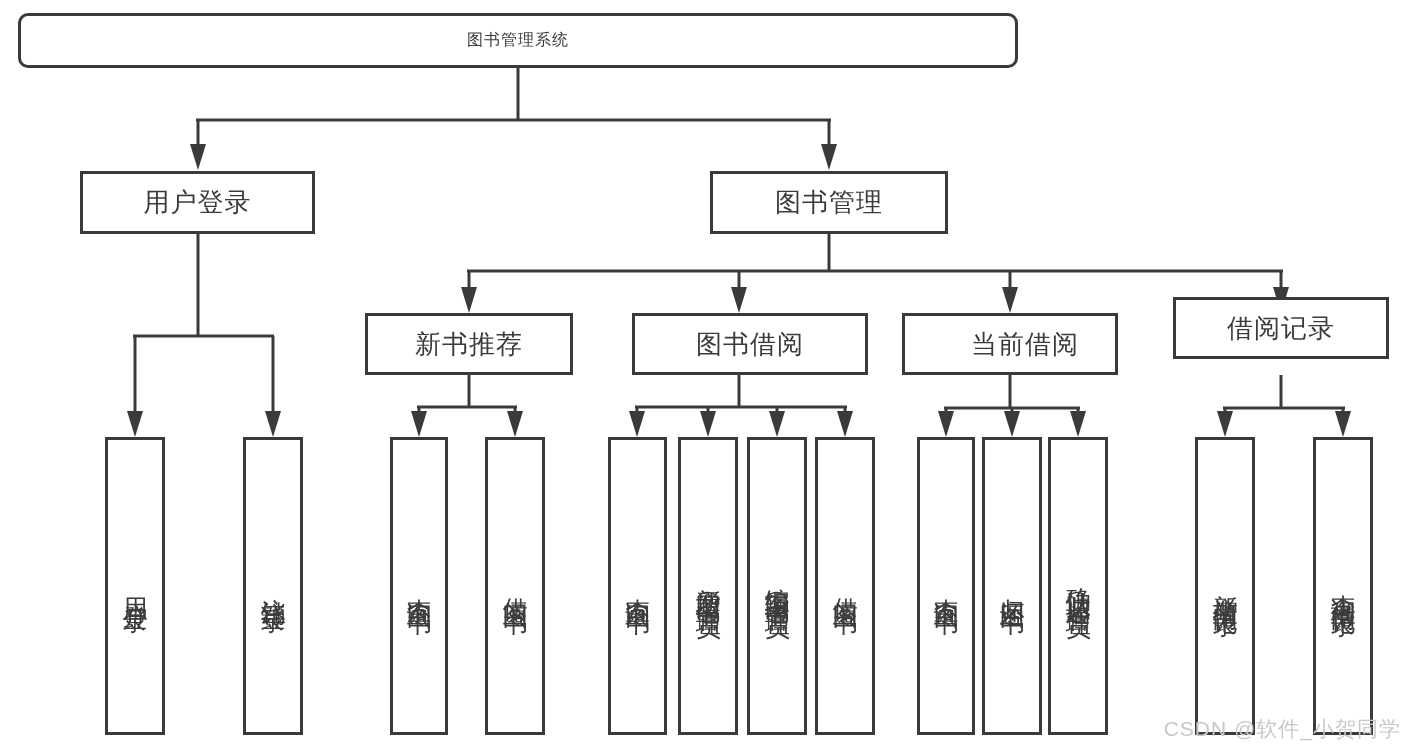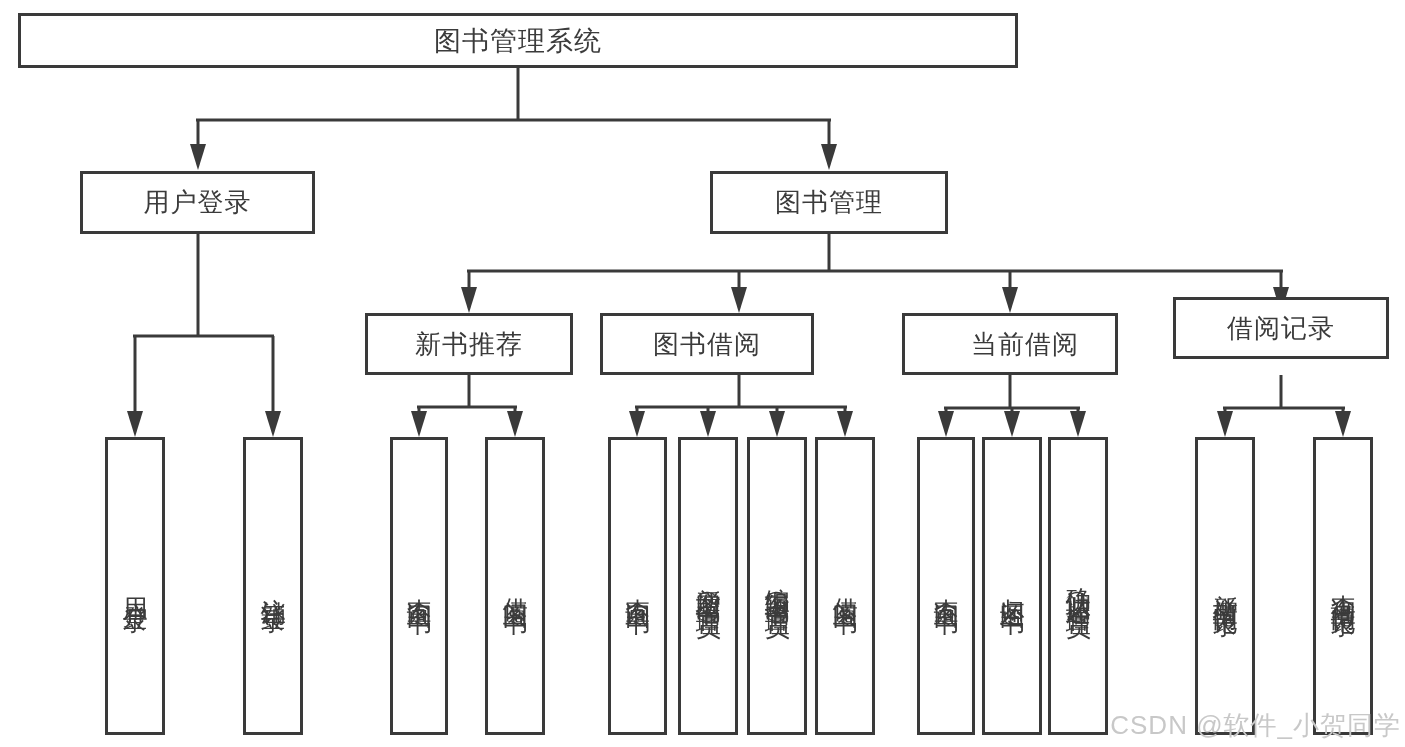--- a/index.html
+++ b/index.html
@@ -23,34 +23,34 @@
   .node{
     position:absolute;
     box-sizing:border-box;
     border:3px solid var(--line);
     background:var(--background);
     display:flex;
     align-items:center;
     justify-content:center;
     text-align:center;
   }
-  .node.root{font-size:27px;letter-spacing:1px;}
+  .node.root{font-size:16px;letter-spacing:1px;border-radius:10px;}
   .node.h{font-size:26px;letter-spacing:1px;}
   .node.leaf span{
     writing-mode:vertical-rl;
     text-orientation:mixed;
     font-size:25px;
     letter-spacing:4px;
     line-height:1.1;
   }
   .watermark{
     position:absolute;
     right:4px;
     bottom:4px;
-    font-size:26px;
+    font-size:21px;
     letter-spacing:1px;
     color:var(--watermark);
     z-index:5;
     white-space:nowrap;
   }
 </style>
 </head>
 <body>
 
 <div class="canvas">
@@ -138,21 +138,21 @@
   <div class="node h" style="left:80px;top:171px;width:235px;height:63px;">
     <span>用户登录</span>
   </div>
   <div class="node h" style="left:365px;top:313px;width:208px;height:62px;">
     <span>新书推荐</span>
   </div>
 
   <div class="node h" style="left:710px;top:171px;width:238px;height:63px;">
     <span>图书管理</span>
   </div>
-  <div class="node h" style="left:600px;top:313px;width:214px;height:62px;">
+  <div class="node h" style="left:632px;top:313px;width:236px;height:62px;">
     <span>图书借阅</span>
   </div>
   <div class="node h" style="left:902px;top:313px;width:216px;height:62px;padding-left:30px;">
     <span>当前借阅</span>
   </div>
   <div class="node h" style="left:1173px;top:297px;width:216px;height:62px;">
     <span>借阅记录</span>
   </div>
 
   <div class="node leaf" style="left:105px;top:437px;width:60px;height:298px;">

